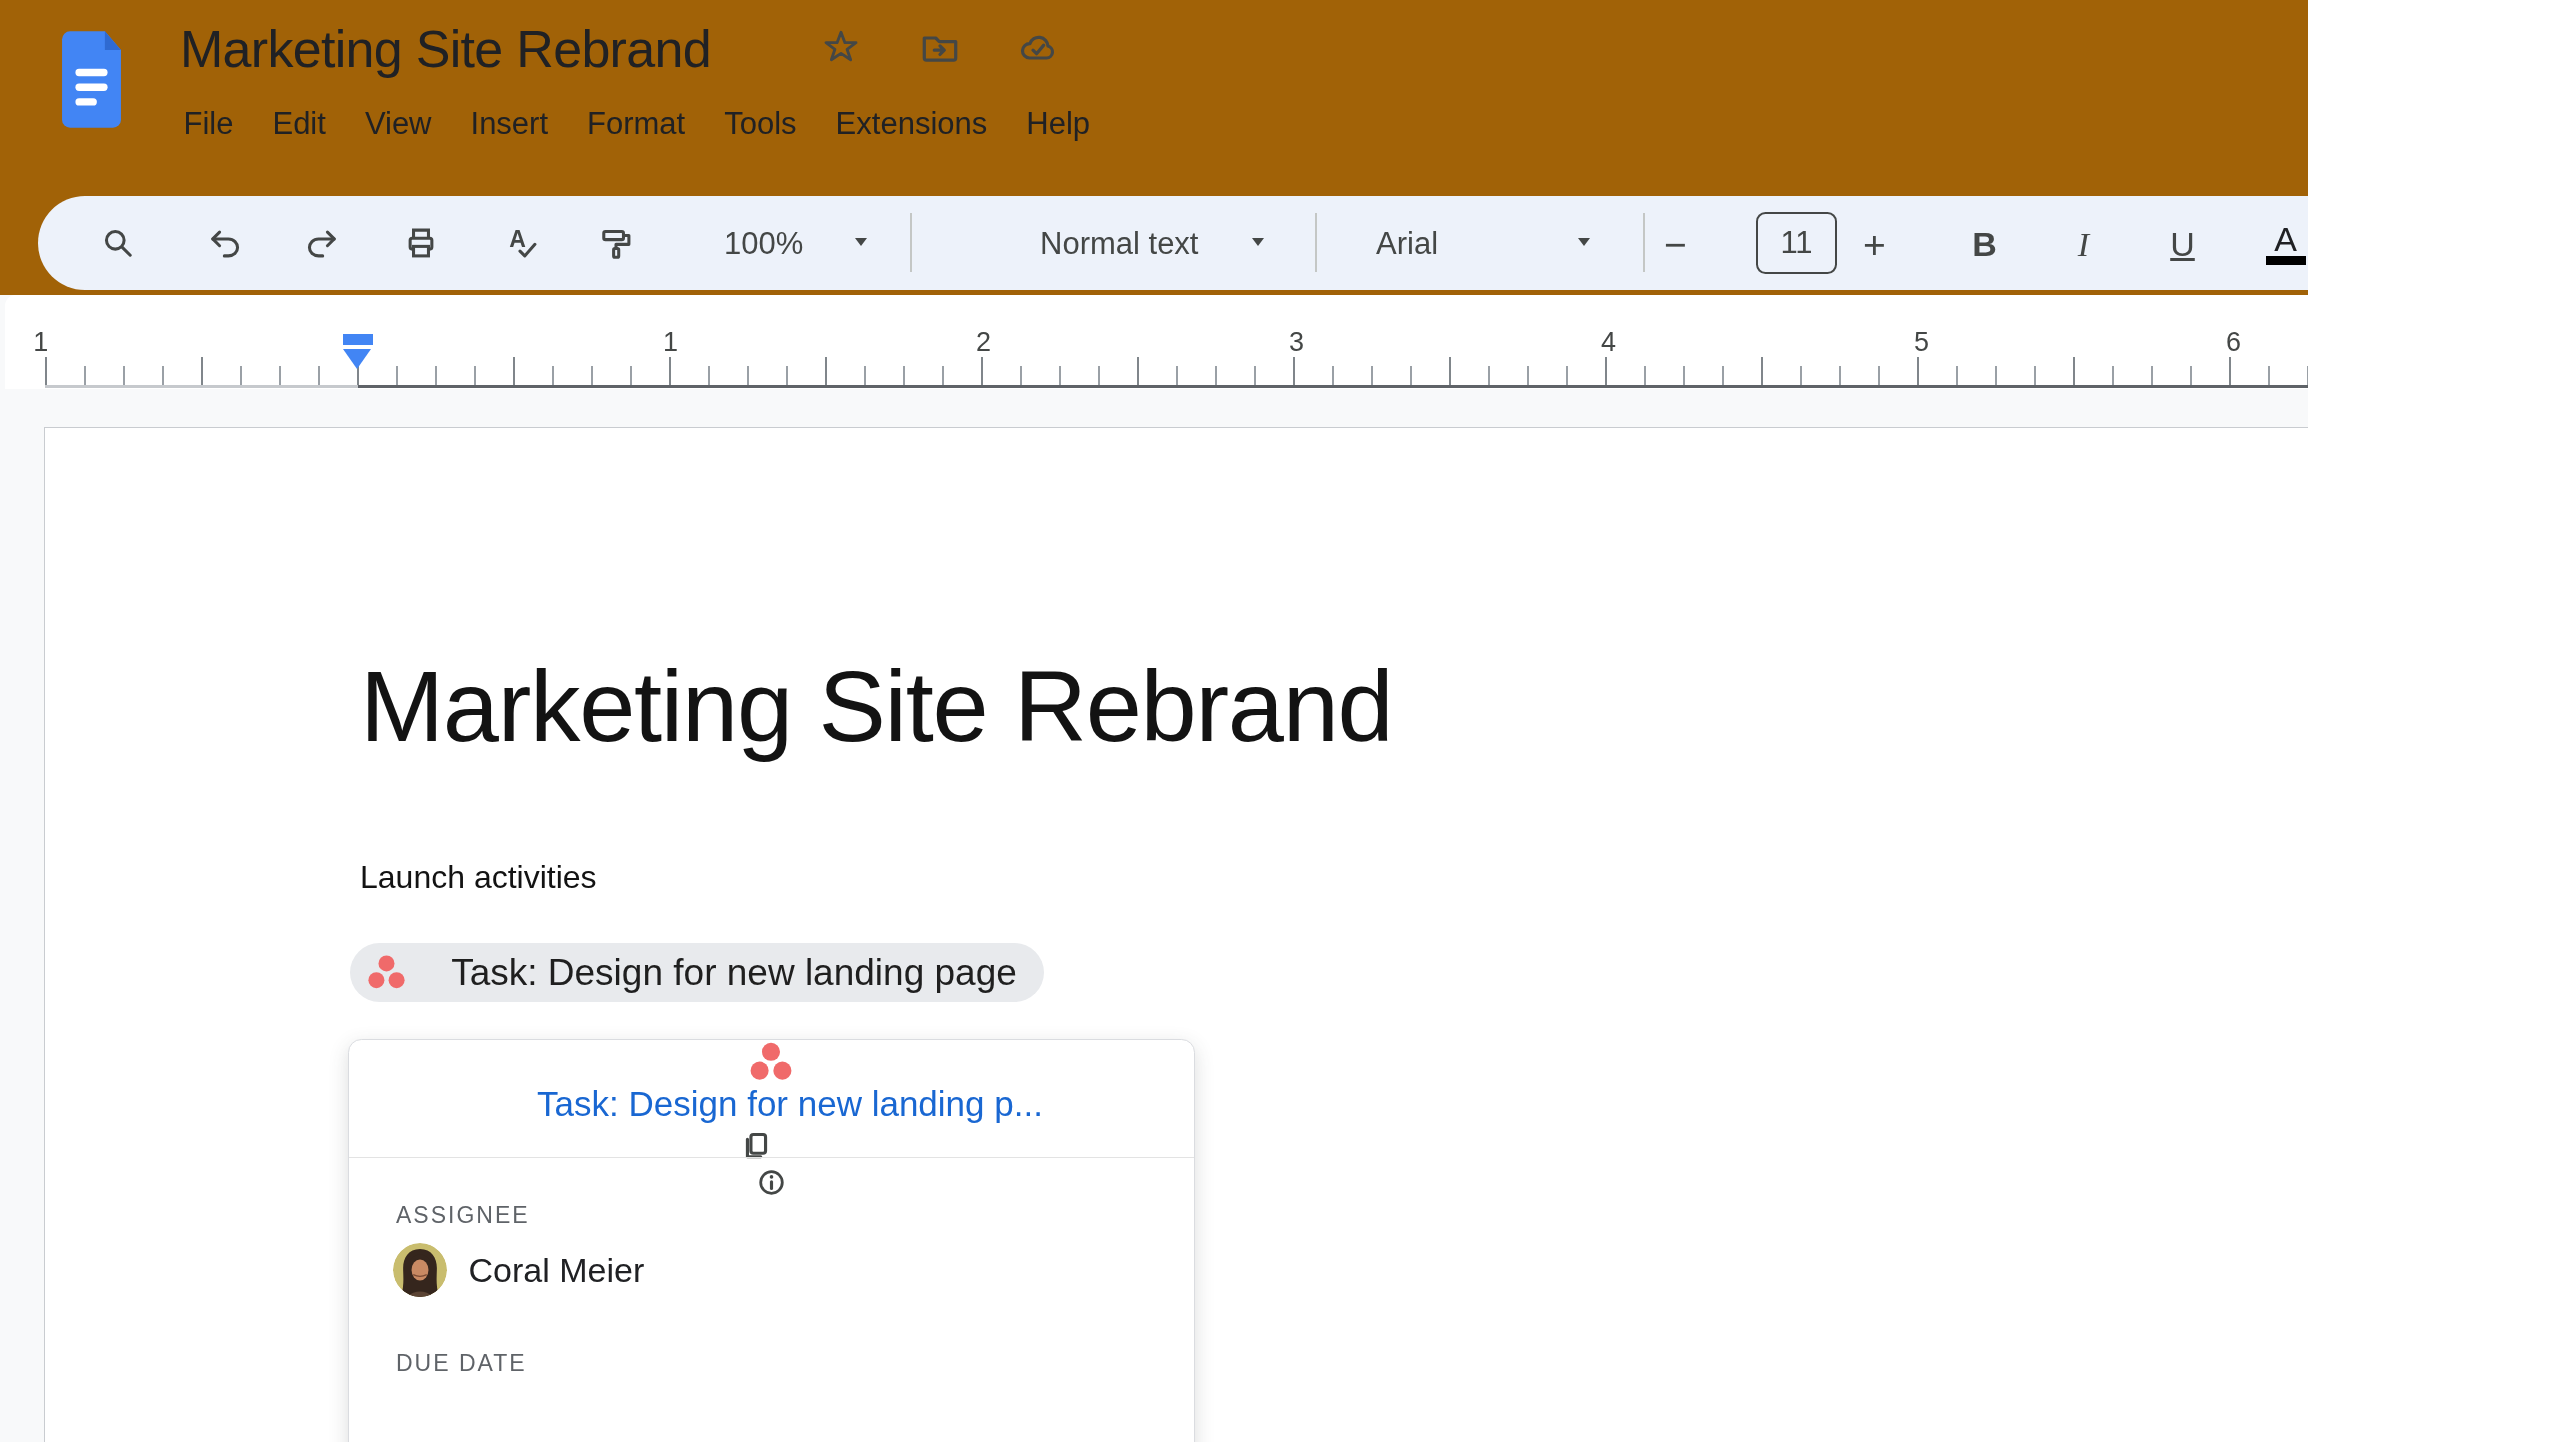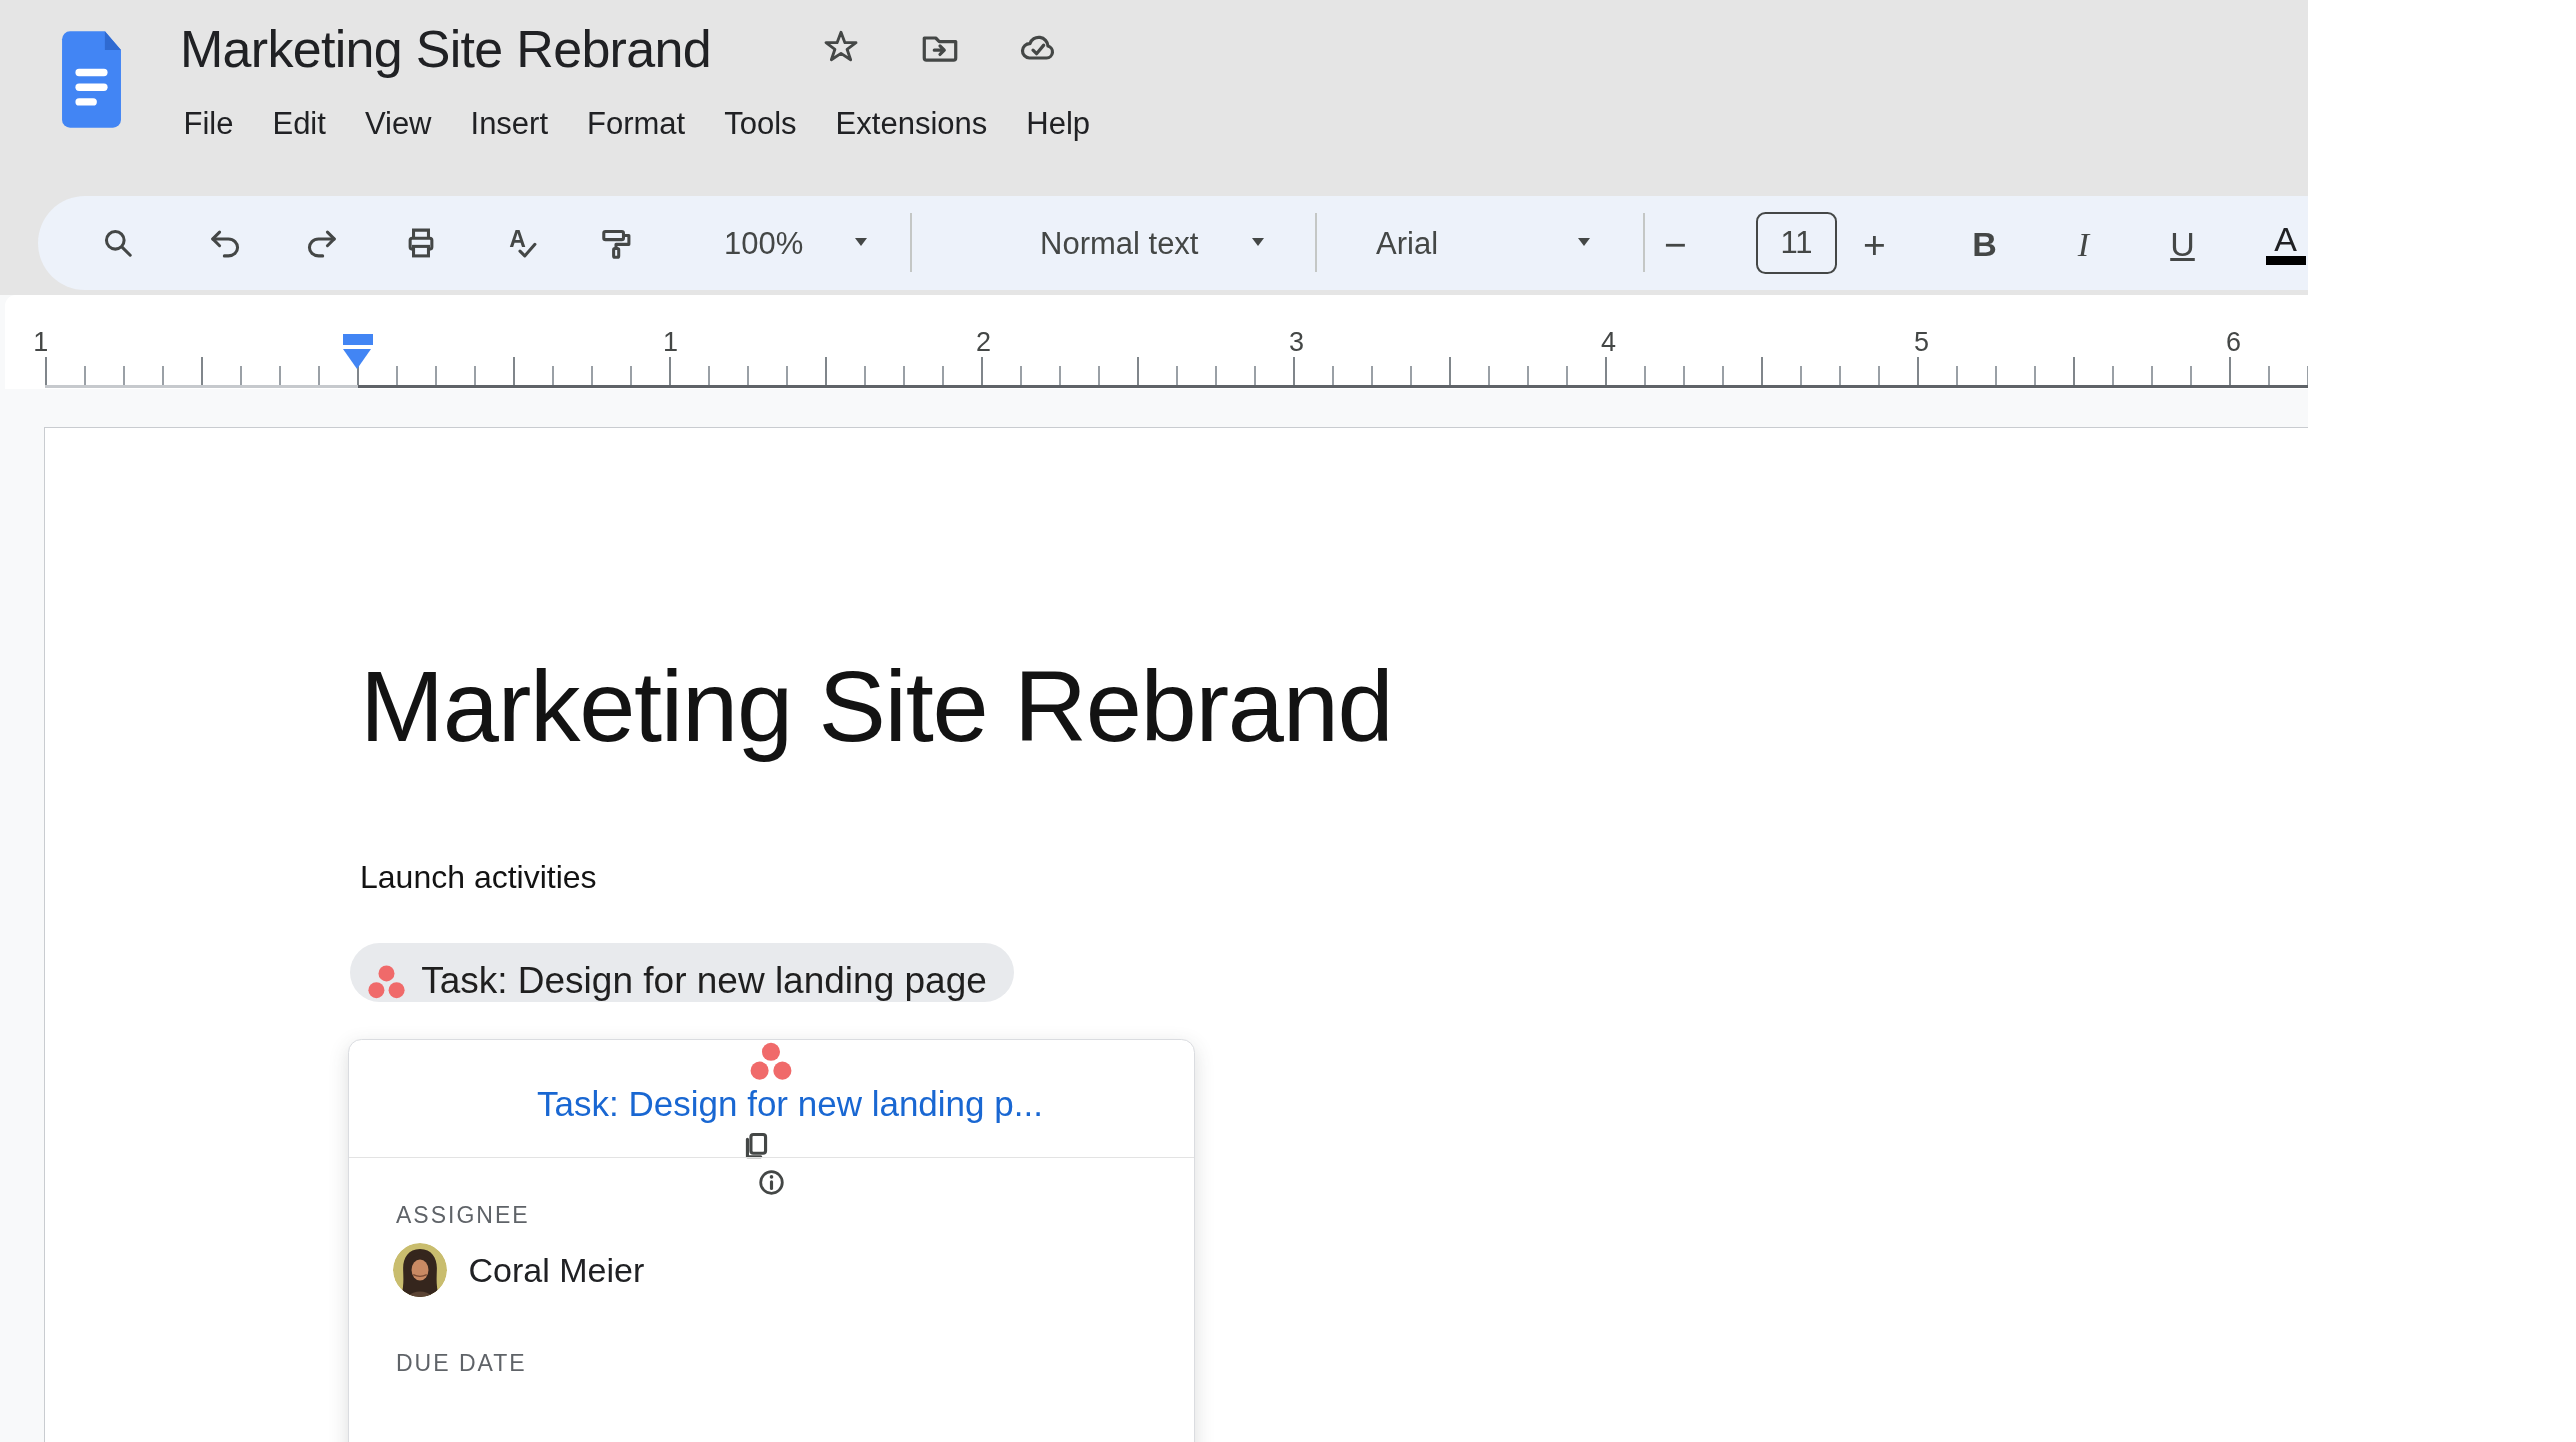--- a/index.html
+++ b/index.html
@@ -1,18 +1,18 @@
 <!DOCTYPE html>
 <html style="font-size:10.7px"><head>
 <meta charset="utf-8">
 <style>
   * { margin:0; padding:0; box-sizing:border-box; }
   html,body { width:2576px; height:1442px; }
   body { font-family:"Liberation Sans","DejaVu Sans",sans-serif; background:#fff; }
-  .screen { position:relative; width:2308px; height:1442px; overflow:hidden; background:#e5e5e5; }
+  .screen { position:relative; width:2308px; height:1442px; overflow:hidden; background:#a16207; }
 
   
   .docs-icon { position:absolute; left:54px; top:27px; width:75px; height:105px; }
   .doc-title { position:absolute; left:180px; top:19px; font-size:52px; font-weight:500; color:#202124; letter-spacing:-0.7px; white-space:nowrap; }
   .hdr-ic { position:absolute; top:28px; width:40px; height:40px; cursor:pointer; }
   .hdr-star   { left:821px; }
   .hdr-folder { left:920px; }
   .hdr-cloud  { left:1018px; }
 
   .menubar { position:absolute; left:164px; top:101px; display:flex; }
@@ -44,21 +44,21 @@
   .ind-rect { position:absolute; left:338px; top:39px; width:29.5px; height:10.7px; background:#4285f4; cursor:pointer; }
   .ind-tri { position:absolute; width:0; height:0; border-left:14.8px solid transparent; border-right:14.8px solid transparent; border-top:20px solid #4285f4; cursor:pointer; }
   .ind-left  { left:338px; top:54px; }
   .ind-right { left:2370px; top:42px; }
 
   
   .page { position:absolute; left:44px; top:132px; right:0; bottom:0; background:#fff; border-top:1.3px solid #c9ccd0; border-left:1.3px solid #c9ccd0; }
   .body-title { position:absolute; left:315px; top:221px; font-size:101px; font-weight:400; color:#131313; letter-spacing:-1.3px; white-space:nowrap; }
   .body-h2 { position:absolute; left:315px; top:431px; font-size:32px; font-weight:500; color:#131313; white-space:nowrap;text-align:right; }
 
-  .chip { position:absolute; left:305px; top:515px; height:59px; background:#e8eaed; border-radius:29.5px; display:flex; align-items:flex-end; padding:0 27px 0 17.4px; cursor:pointer; }
+  .chip { position:absolute; left:305px; top:515px; height:59px; background:#e8eaed; border-radius:29.5px; display:flex; align-items:center; padding:0 27px 0 17.4px; cursor:pointer;gap:30px; }
   .chip svg { width:39px; height:39px; }
   .chip-label { font-size:37px; color:#1f1f1f; margin-left:14.8px; white-space:nowrap; }
 
   
   .card { position:absolute; left:303px; top:611px; width:847px; height:483px; background:#fff; border:1.3px solid #dadce0; border-radius:13.4px; box-shadow:0 6.7px 19px rgba(60,64,67,0.18); }
   .card-header { position:absolute; left:0; top:0; right:0; height:117px; display:flex; align-items:center; padding:0 28px 0 27px;flex-direction:column; }
   .card-header svg.asana { width:44px; height:44px; flex:0 0 auto; }
   .card-title { font-size:35px; font-weight:500; color:#1967d2; margin-left:38px; white-space:nowrap; flex:1 1 auto; cursor:pointer; }
   .card-ic { width:39px; height:39px; flex:0 0 auto; cursor:pointer; }
   .card-ic.copy { margin-right:29.5px; }

